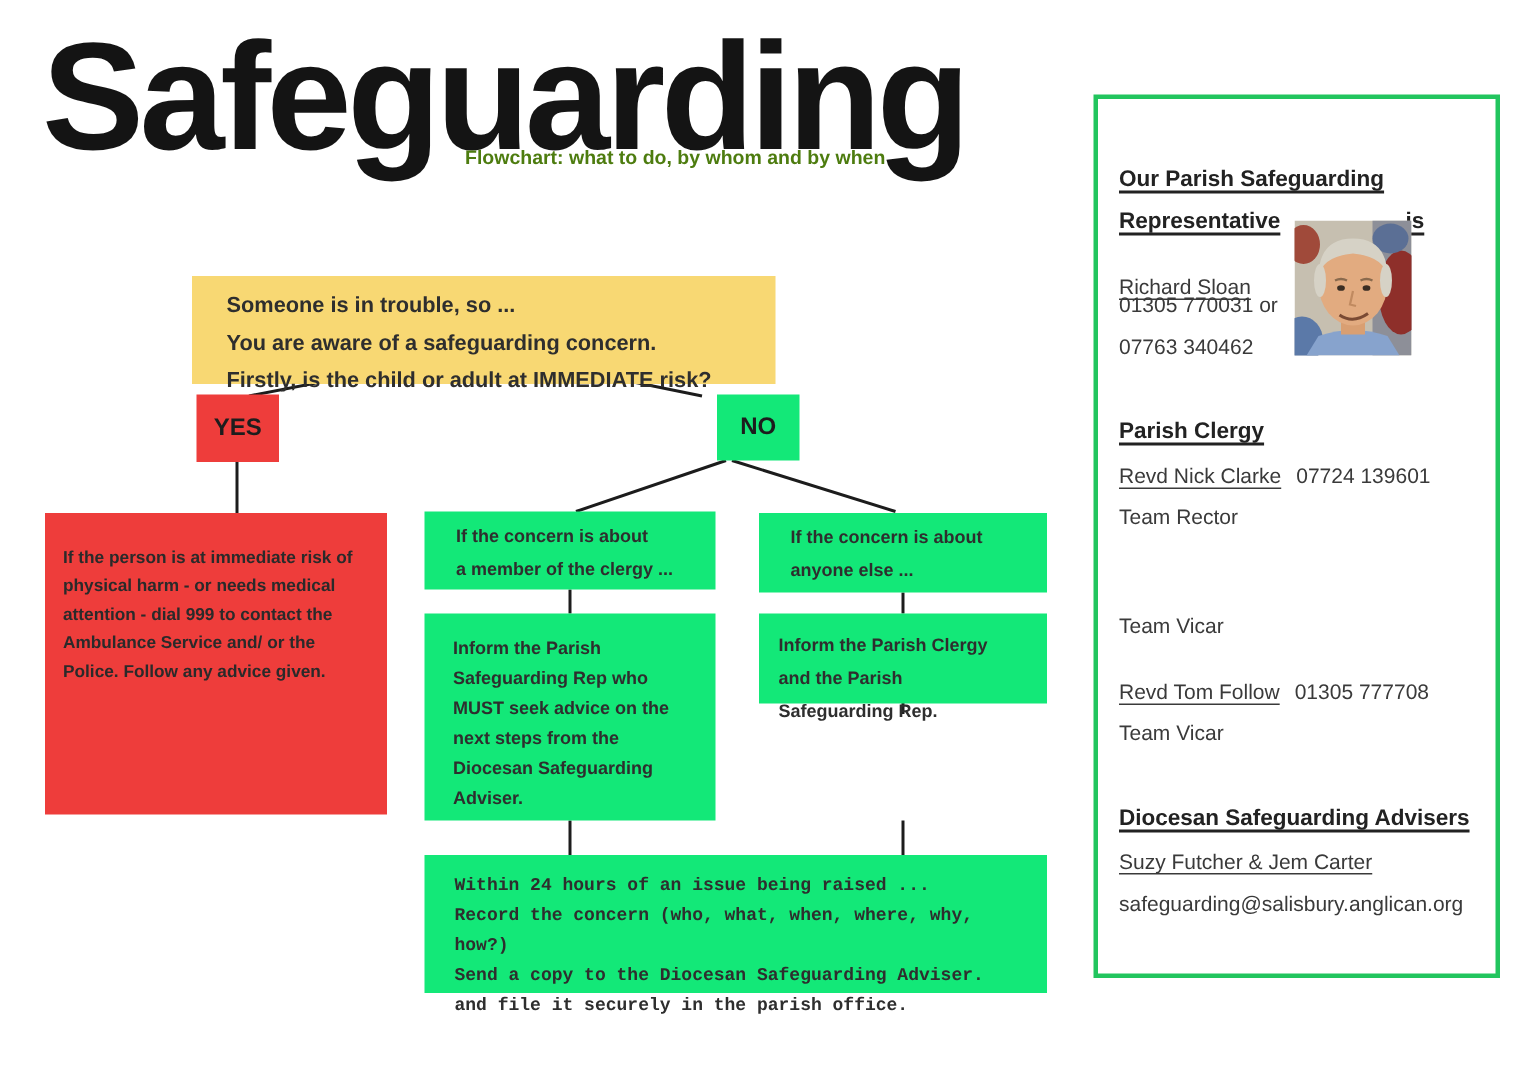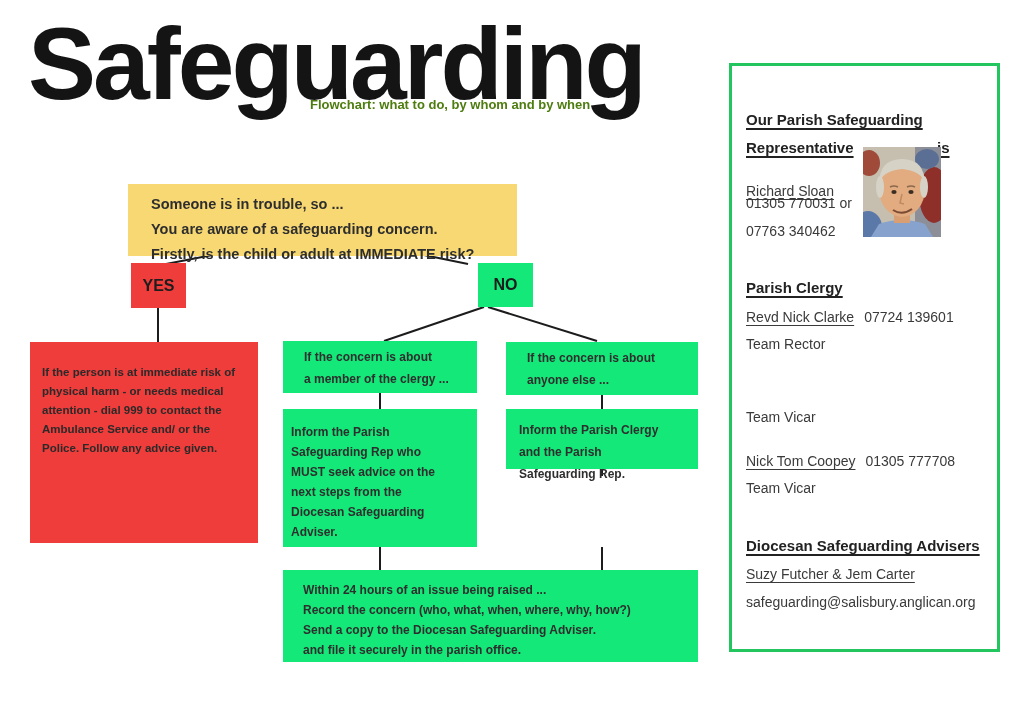--- a/index.html
+++ b/index.html
@@ -66,21 +66,21 @@
   .cond-clergy{
     left:283px;top:341px;width:194px;height:52px;
     background:var(--c-green);
     font-size:12px;line-height:22px;
     padding:5px 8px 0 21px;
   }
   .act-clergy{
     left:283px;top:409px;width:194px;height:138px;
     background:var(--c-green);
     font-size:12px;line-height:20px;
-    padding:13px 20px 0 8px;
+    padding:13px 20px 0 19px;
   }
   .cond-anyone{
     left:506px;top:342px;width:192px;height:53px;
     background:var(--c-green);
     font-size:12px;line-height:22px;
     padding:5px 8px 0 21px;
   }
   .act-anyone1{
     left:506px;top:409px;width:192px;height:60px;
     background:var(--c-green);
@@ -91,20 +91,21 @@
     left:506px;top:476px;width:192px;height:71px;
     background:var(--c-green);
     font-size:12px;line-height:21px;
     padding:9px 30px 0 17px;
   }
   .record{
     left:283px;top:570px;width:415px;height:92px;
     background:var(--c-green);
     font-size:12px;line-height:20px;
     padding:10px 10px 0 20px;
+    font-family:Liberation Mono, monospace;
   }
 
   .panel{
     position:absolute;left:729px;top:63px;width:271px;height:589px;
     border:3px solid #22c55e;background:#fff;
     font-size:14px;color:#3a3a3a;
   }
   .panel .abs{position:absolute;white-space:nowrap;}
   .p-head{font-weight:bold;font-size:15px;color:#222;
     text-decoration:underline;text-decoration-thickness:1.5px;text-underline-offset:3px;}
@@ -202,21 +203,21 @@
     <div class="abs p-head" style="left:14px;top:213px;">Parish Clergy</div>
 
     <div class="abs" style="left:14px;top:243px;">
       <span class="p-under">Revd Nick Clarke</span><span class="phone">07724 139601</span>
     </div>
     <div class="abs" style="left:14px;top:270px;">Team Rector</div>
 
     <div class="abs" style="left:14px;top:343px;">Team Vicar</div>
 
     <div class="abs" style="left:14px;top:387px;">
-      <span class="p-under">Nick Tom Coopey</span><span class="phone">01305 777708</span>
+      <span class="p-under">Revd Tom Follow</span><span class="phone">01305 777708</span>
     </div>
     <div class="abs" style="left:14px;top:414px;">Team Vicar</div>
 
     <div class="abs p-head" style="left:14px;top:471px;">Diocesan Safeguarding Advisers</div>
     <div class="abs p-under" style="left:14px;top:500px;">Suzy Futcher &amp; Jem Carter</div>
     <div class="abs" style="left:14px;top:528px;">safeguarding@salisbury.anglican.org</div>
 
   </aside>
 
 </div>

